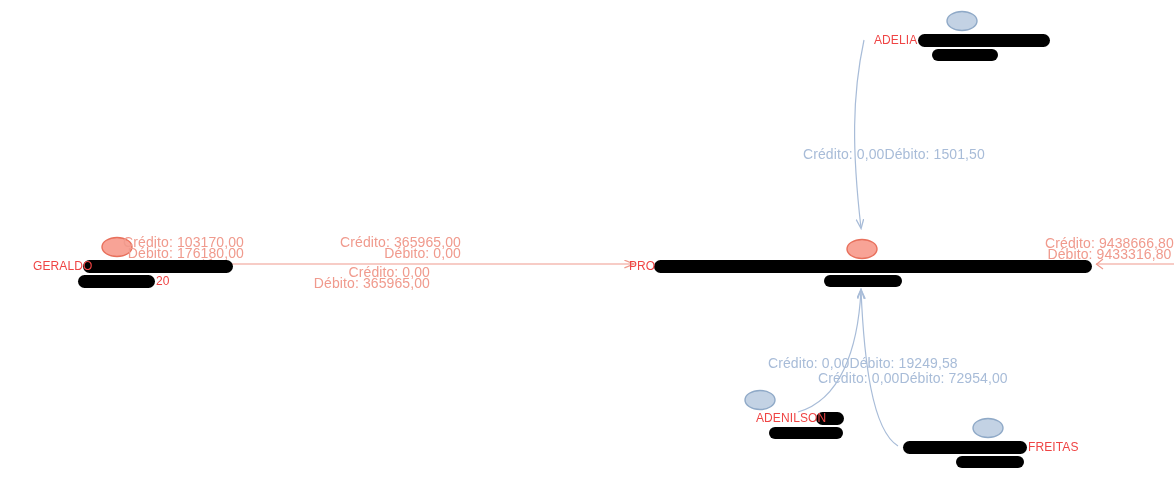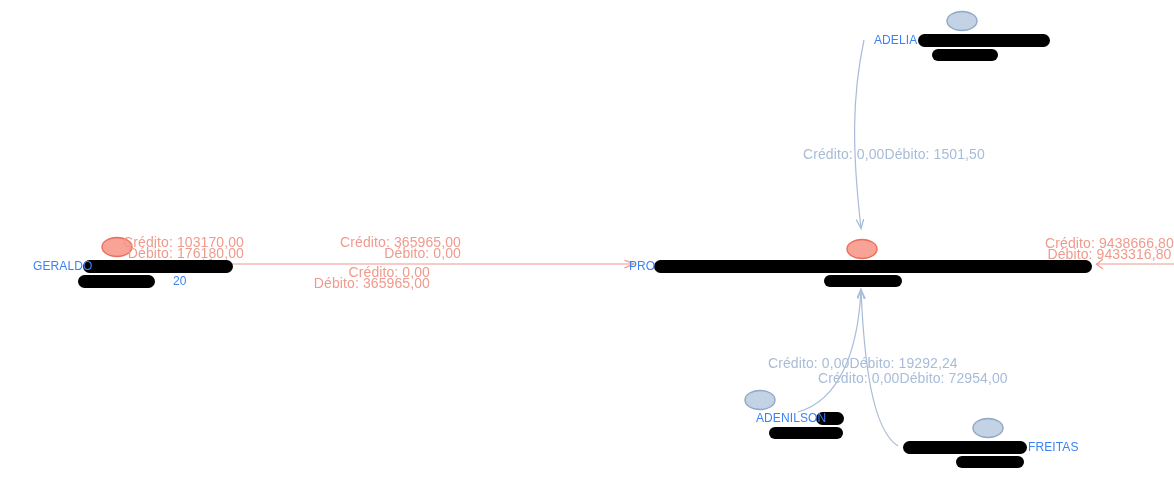--- a/index.html
+++ b/index.html
@@ -18,21 +18,21 @@
   #graph-canvas {
     position: absolute;
     left: 0;
     top: 0;
     width: 1174px;
     height: 492px;
   }
   .node-label {
     position: absolute;
     font-size: 12px;
-    color: #3b82f6;
+    color: #ef4444;
     white-space: nowrap;
     letter-spacing: 0.1px;
     line-height: 14px;
   }
   .edge-label {
     position: absolute;
     font-size: 14px;
     white-space: nowrap;
     line-height: 11px;
     letter-spacing: 0.1px;
@@ -106,21 +106,21 @@
   </g>
   <g>
     <ellipse cx="988" cy="428" rx="15" ry="9.5" fill="#c3d2e4" stroke="#8fa9c7" stroke-width="1.4"></ellipse>
   </g>
 </svg>
 
 <div class="node-label" style="left:33px; top:259px;">
   <span class="lbl-text">GERALDO</span>
   <span class="redact" style="left:50px; top:1px; width:150px; height:13px;"></span>
   <span class="redact" style="left:45px; top:16px; width:77px; height:13px;"></span>
-  <span class="lbl-text" style="position:absolute; left:123px; top:15px;margin-left:17px;">20</span>
+  <span class="lbl-text" style="position:absolute; left:123px; top:15px;">20</span>
 </div>
 
 <div class="node-label" style="left:629px; top:259px;">
   <span class="lbl-text">PRO</span>
   <span class="redact" style="left:25px; top:1px; width:438px; height:13px;"></span>
   <span class="redact" style="left:195px; top:16px; width:78px; height:12px;"></span>
 </div>
 
 <div class="node-label" style="left:874px; top:33px;">
   <span class="lbl-text">ADELIA</span>
@@ -158,18 +158,18 @@
 <div class="edge-label red align-right" style="left:1045px; top:238px; width:129px;text-align:center;">
   <div>Crédito: 9438666,80</div>
   <div>Débito: 9433316,80</div>
 </div>
 
 <div class="edge-label blue" style="left:803px; top:149px;">
   <span>Crédito: 0,00Débito: 1501,50</span>
 </div>
 
 <div class="edge-label blue" style="left:768px; top:358px;">
-  <span>Crédito: 0,00Débito: 19292,24</span>
+  <span>Crédito: 0,00Débito: 19249,58</span>
 </div>
 
 <div class="edge-label blue" style="left:818px; top:373px;">
   <span>Crédito: 0,00Débito: 72954,00</span>
 </div>
 
 </body></html>

